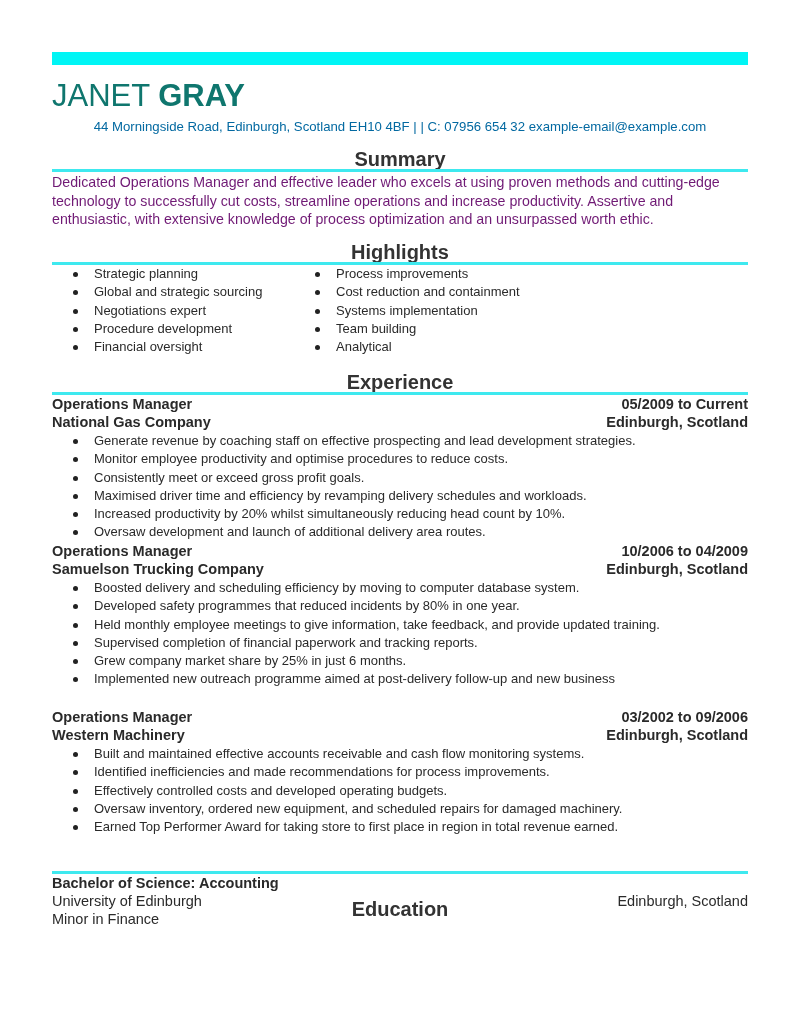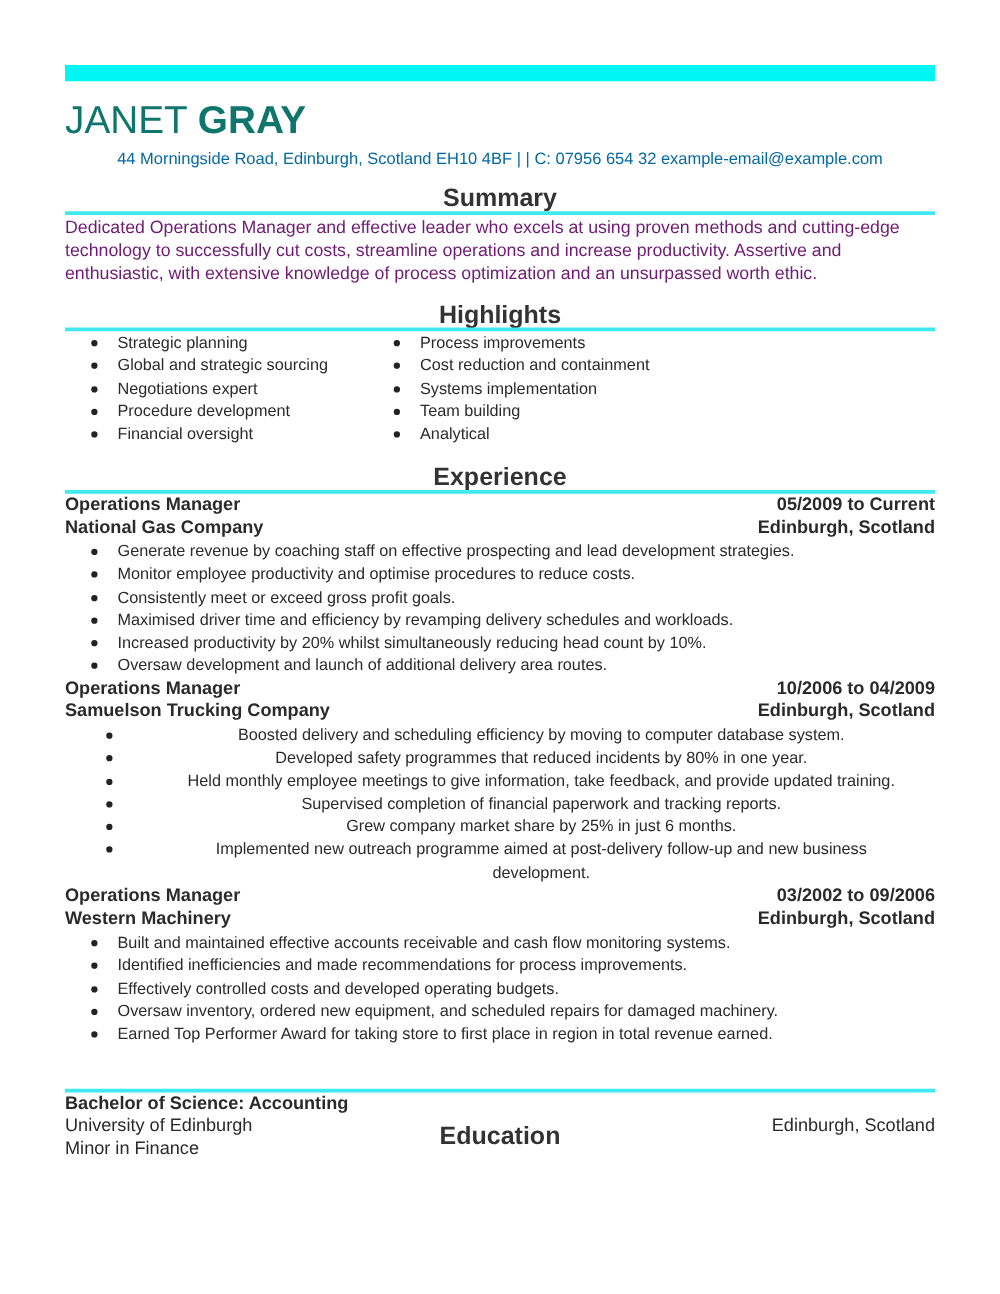--- a/index.html
+++ b/index.html
@@ -96,28 +96,27 @@
   </ul>
 
   <div class="row bold" style="top:543px">
     <span class="l">Operations Manager</span>
     <span class="r">10/2006 to 04/2009</span>
   </div>
   <div class="row bold" style="top:561px">
     <span class="l">Samuelson Trucking Company</span>
     <span class="r">Edinburgh, Scotland</span>
   </div>
-  <ul class="bullets" style="left:12px; top:579px; width:696px;text-align:center;">
+  <ul class="bullets" style="left:0; top:579px; width:696px;">
     <li>Boosted delivery and scheduling efficiency by moving to computer database system.</li>
     <li>Developed safety programmes that reduced incidents by 80% in one year.</li>
     <li>Held monthly employee meetings to give information, take feedback, and provide updated training.</li>
     <li>Supervised completion of financial paperwork and tracking reports.</li>
     <li>Grew company market share by 25% in just 6 months.</li>
     <li>Implemented new outreach programme aimed at post-delivery follow-up and new business</li>
-    <li class="cont" style="list-style:none">development.</li>
   </ul>
 
   <div class="row bold" style="top:709px">
     <span class="l">Operations Manager</span>
     <span class="r">03/2002 to 09/2006</span>
   </div>
   <div class="row bold" style="top:727px">
     <span class="l">Western Machinery</span>
     <span class="r">Edinburgh, Scotland</span>
   </div>

